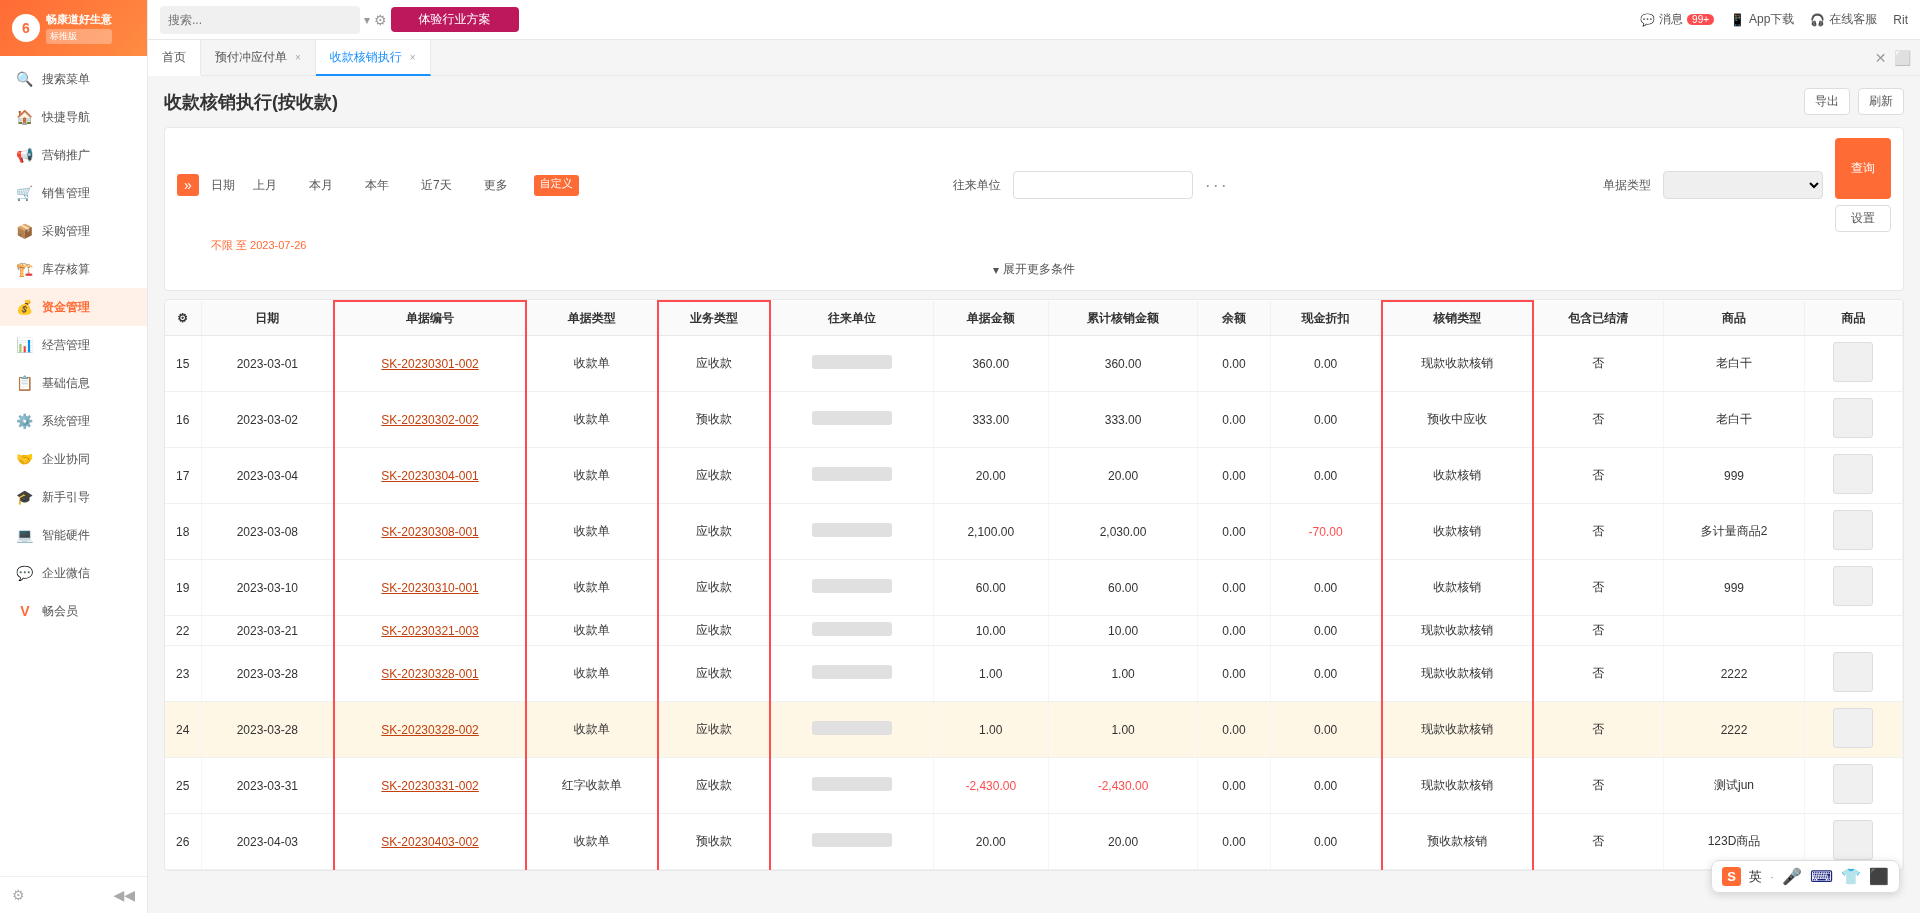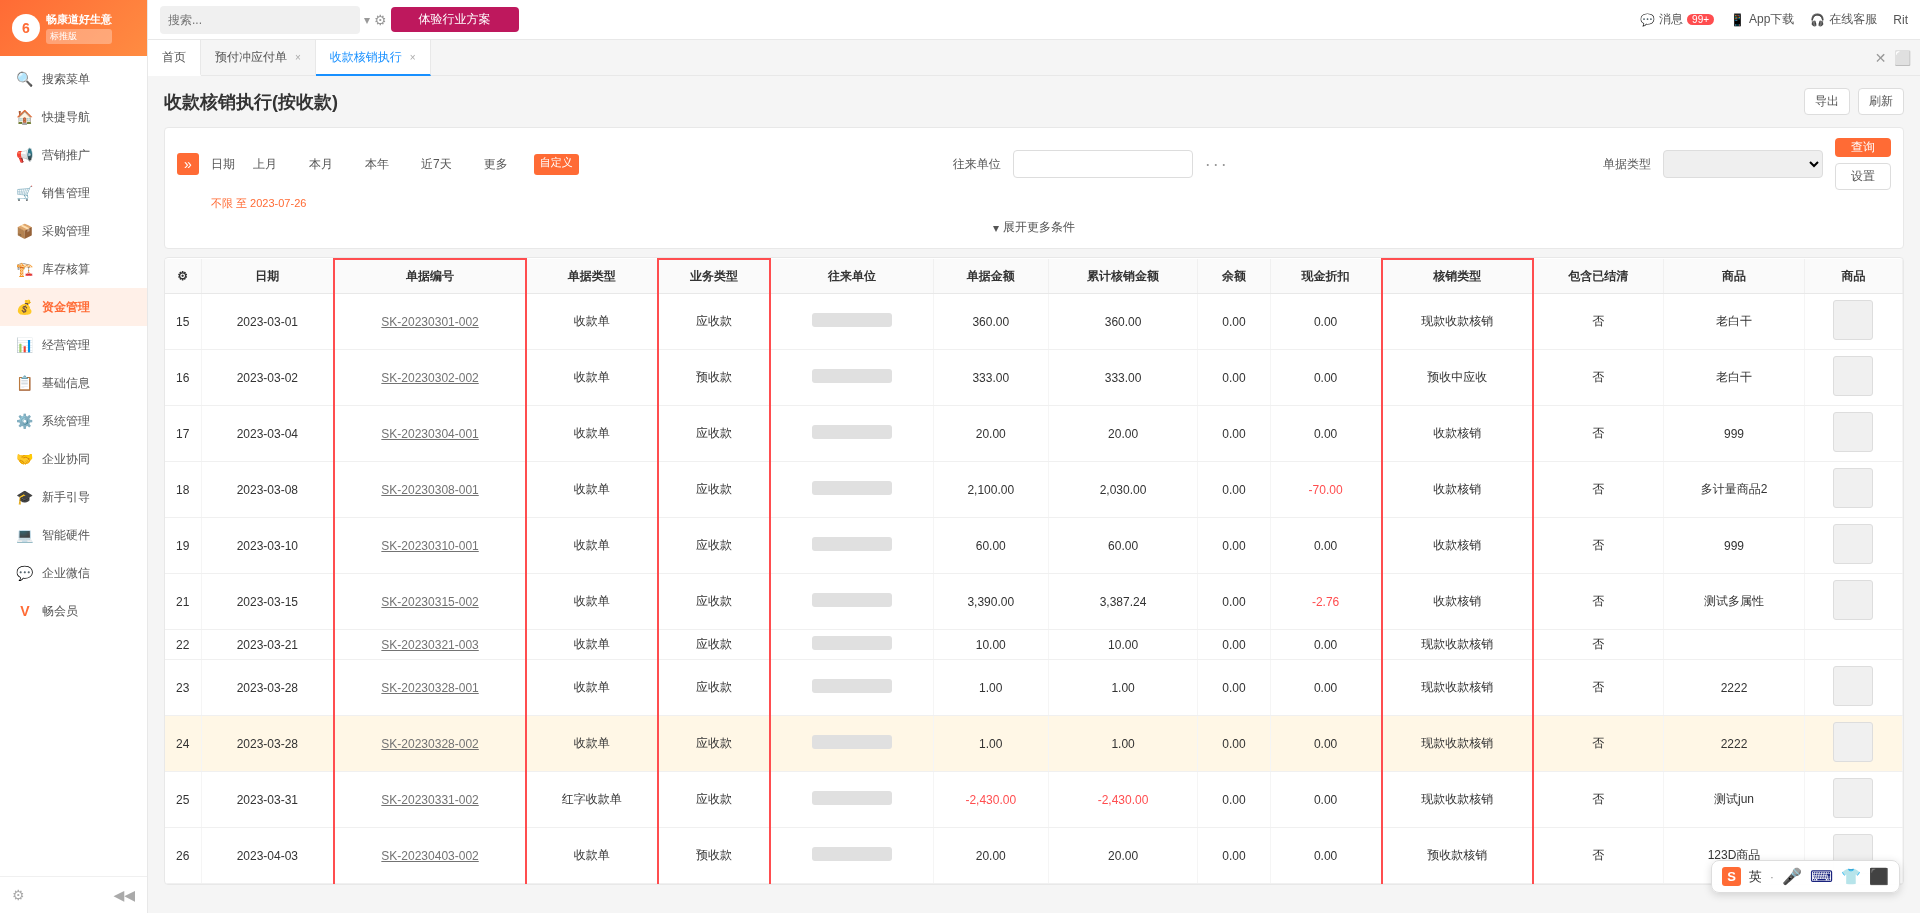--- a/index.html
+++ b/index.html
@@ -53,33 +53,33 @@
     .filter-panel { background: #fff; border: 1px solid #e8e8e8; border-radius: 4px; padding: 10px 12px; margin-bottom: 8px; }
     .filter-row { display: flex; align-items: center; gap: 12px; margin-bottom: 6px; }
     .filter-label { font-size: 12px; color: #555; white-space: nowrap; }
     .filter-date-btns { display: flex; gap: 20px; }
     .filter-date-btn { font-size: 12px; color: #555; cursor: pointer; padding: 2px 6px; border-radius: 3px; }
     .filter-custom-btn { background: #ff6b35; color: #fff; font-size: 11px; padding: 1px 6px; border-radius: 3px; cursor: pointer; }
     .filter-date-range { font-size: 11px; color: #ff6b35; margin-left: 4px; }
     .filter-input { height: 28px; border: 1px solid #ddd; border-radius: 4px; padding: 0 8px; font-size: 12px; min-width: 160px; }
     .filter-dots { color: #999; font-size: 18px; letter-spacing: 2px; cursor: pointer; }
     .filter-select { height: 28px; border: 1px solid #ddd; border-radius: 4px; padding: 0 8px; font-size: 12px; min-width: 160px; }
-    .filter-query-btn { background: #ff6b35; color: #fff; border: none; border-radius: 4px; padding: 1px 16px; font-size: 12px; cursor: pointer; text-align: center; }
+    .filter-query-btn { background: #ff6b35; color: #fff; border: none; border-radius: 4px; padding: 22px 16px; font-size: 12px; cursor: pointer; text-align: center; }
     .filter-setting-btn { background: #fff; color: #555; border: 1px solid #ddd; border-radius: 4px; padding: 4px 10px; font-size: 12px; cursor: pointer; margin-top: 4px; }
     .filter-expand { display: flex; justify-content: center; padding: 2px 0; }
     .filter-expand-btn { display: flex; align-items: center; gap: 4px; color: #555; font-size: 12px; cursor: pointer; }
 
     
     .table-container { background: #fff; border: 1px solid #e8e8e8; border-radius: 4px; overflow: auto; }
     table { width: 100%; border-collapse: collapse; font-size: 12px; }
     thead tr { background: #fafafa; }
     th { padding: 8px 10px; text-align: center; border-bottom: 1px solid #e8e8e8; border-right: 1px solid #f0f0f0; color: #333; font-weight: 600; white-space: nowrap; position: relative; }
     td { padding: 6px 10px; text-align: center; border-bottom: 1px solid #f0f0f0; border-right: 1px solid #f5f5f5; color: #333; white-space: nowrap; }
     tr.highlighted td { background: #fff7e6; }
-    .link { color: #737373; cursor: pointer; text-decoration: underline; }
+    .link { color: #c2410c; cursor: pointer; text-decoration: underline; }
     .negative { color: #ff4d4f; }
     th.col-order-no { border-left: 2px solid #ff4d4f; border-right: 2px solid #ff4d4f; border-top: 2px solid #ff4d4f; }
     td.col-order-no { border-left: 2px solid #ff4d4f; border-right: 2px solid #ff4d4f; }
     th.col-biz-type { border-left: 2px solid #ff4d4f; border-right: 2px solid #ff4d4f; border-top: 2px solid #ff4d4f; }
     td.col-biz-type { border-left: 2px solid #ff4d4f; border-right: 2px solid #ff4d4f; }
     th.col-cancel-type { border-left: 2px solid #ff4d4f; border-right: 2px solid #ff4d4f; border-top: 2px solid #ff4d4f; }
     td.col-cancel-type { border-left: 2px solid #ff4d4f; border-right: 2px solid #ff4d4f; }
 
     
     .floating-toolbar { position: fixed; bottom: 20px; right: 20px; display: flex; align-items: center; gap: 8px; background: rgba(255,255,255,0.95); border: 1px solid #ddd; border-radius: 8px; padding: 6px 10px; box-shadow: 0 2px 8px rgba(0,0,0,0.15); z-index: 1000; }
@@ -388,38 +388,20 @@
     <td>0.00</td>
     <td class="">0.00</td>
     <td class="col-cancel-type">收款核销</td>
     <td>否</td>
     <td>999</td>
     <td>
       <span style="display:inline-block;width:40px;height:40px;background:#f0f0f0;border:1px solid #ddd;border-radius:3px;"></span>
     </td>
   </tr>
             <tr>
-    <td>21</td>
-    <td>2023-03-15</td>
-    <td class="col-order-no"><a class="link">SK-20230315-002</a></td>
-    <td>收款单</td>
-    <td class="col-biz-type">应收款</td>
-    <td><span style="background:#e0e0e0;border-radius:3px;padding:1px 8px;display:inline-block;width:80px;height:14px;"></span></td>
-    <td class="">3,390.00</td>
-    <td class="">3,387.24</td>
-    <td>0.00</td>
-    <td class="negative">-2.76</td>
-    <td class="col-cancel-type">收款核销</td>
-    <td>否</td>
-    <td>测试多属性</td>
-    <td>
-      <span style="display:inline-block;width:40px;height:40px;background:#f0f0f0;border:1px solid #ddd;border-radius:3px;"></span>
-    </td>
-  </tr>
-            <tr>
     <td>22</td>
     <td>2023-03-21</td>
     <td class="col-order-no"><a class="link">SK-20230321-003</a></td>
     <td>收款单</td>
     <td class="col-biz-type">应收款</td>
     <td><span style="background:#e0e0e0;border-radius:3px;padding:1px 8px;display:inline-block;width:80px;height:14px;"></span></td>
     <td class="">10.00</td>
     <td class="">10.00</td>
     <td>0.00</td>
     <td class="">0.00</td>

